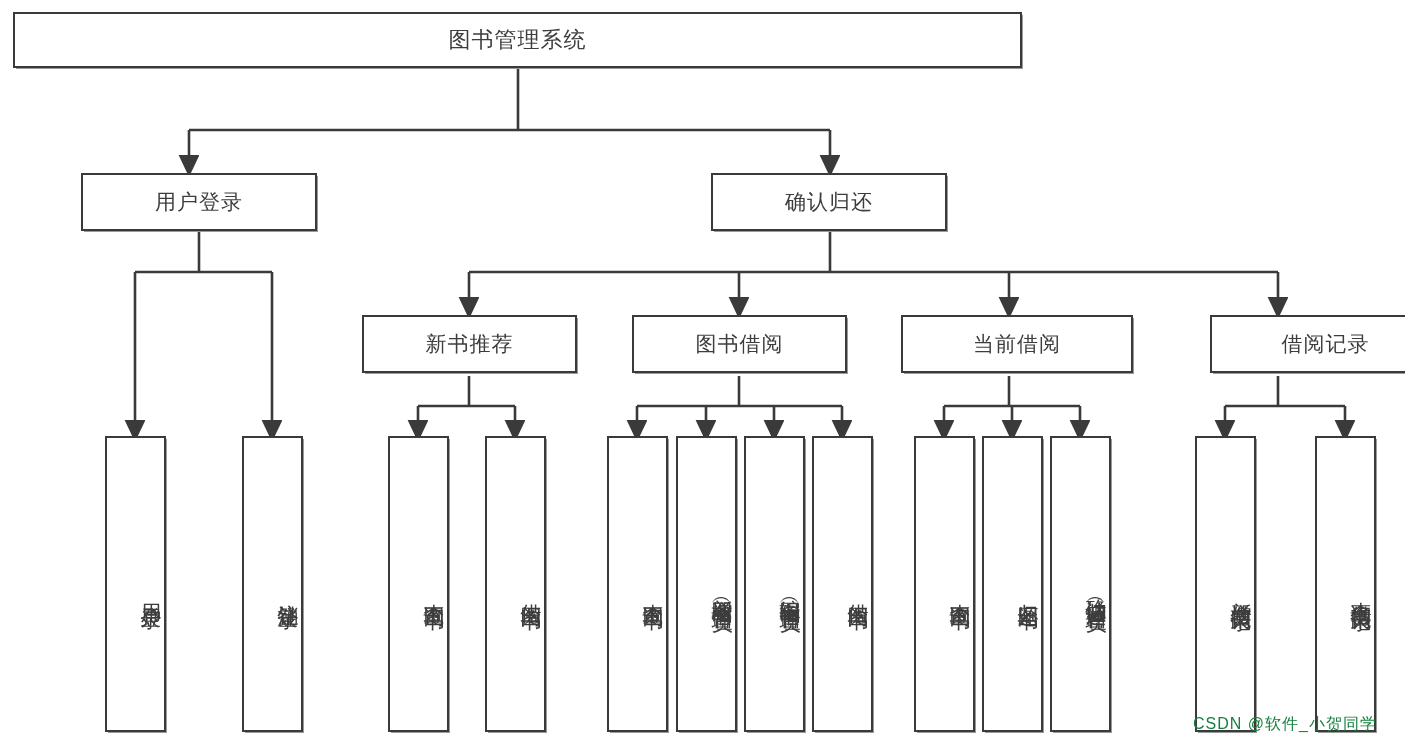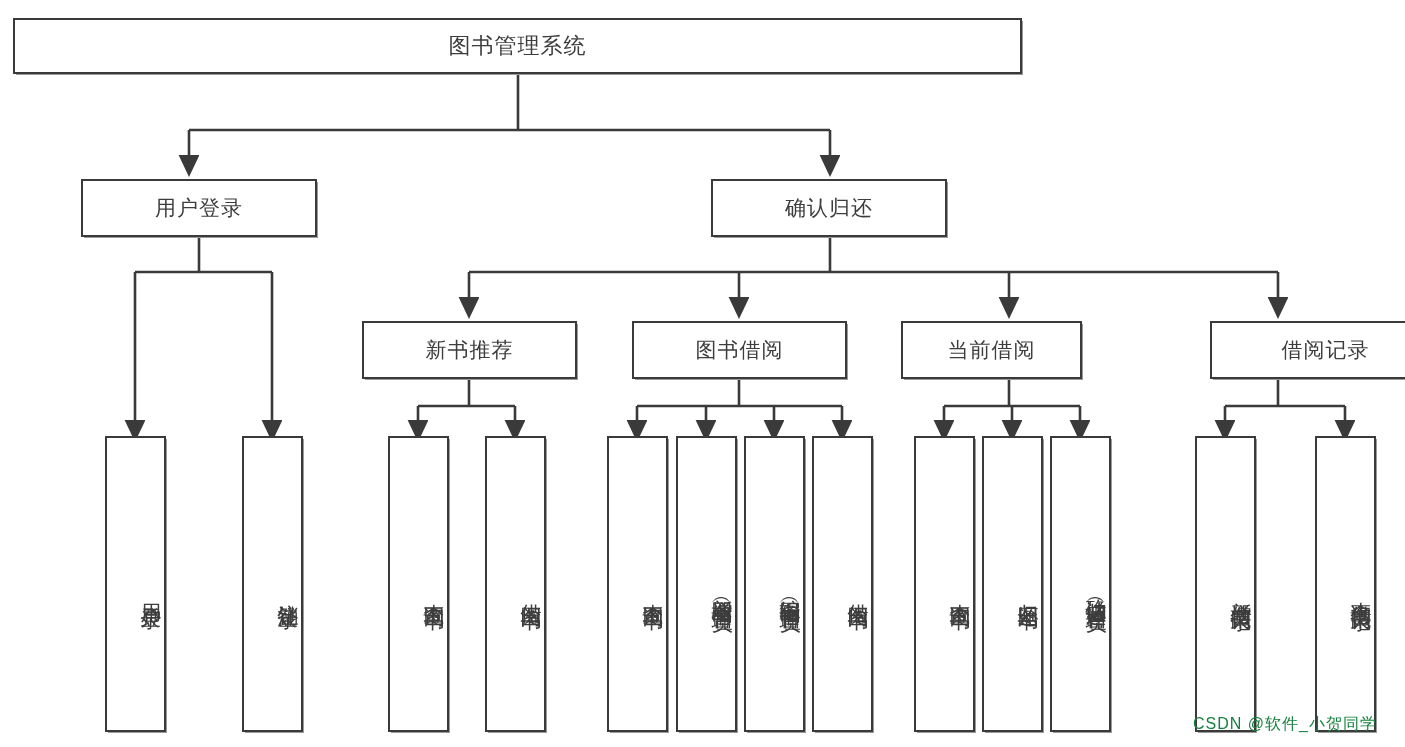--- a/index.html
+++ b/index.html
@@ -35,21 +35,20 @@
     display: flex;
     align-items: center;
     justify-content: center;
     color: #3d3d3d;
     text-align: center;
   }
   .node.horiz {
     font-size: 21px;
     letter-spacing: 1px;
     line-height: 1.2;
-    margin-top: 6px;
   }
   .node.root {
     font-size: 22px;
   }
   .node.vert {
     writing-mode: vertical-rl;
     text-orientation: upright;
     font-size: 21px;
     line-height: 1.25;
     letter-spacing: 2px;
@@ -127,21 +126,21 @@
     </g>
   </svg>
 
   <div class="node horiz root" style="left:13px; top:12px; width:1009px; height:56px;">图书管理系统</div>
 
   <div class="node horiz" style="left:81px; top:173px; width:236px; height:58px;">用户登录</div>
   <div class="node horiz" style="left:711px; top:173px; width:236px; height:58px;">确认归还</div>
 
   <div class="node horiz" style="left:362px; top:315px; width:215px; height:58px;">新书推荐</div>
   <div class="node horiz" style="left:632px; top:315px; width:215px; height:58px;">图书借阅</div>
-  <div class="node horiz" style="left:901px; top:315px; width:181px; height:58px;">当前借阅</div>
+  <div class="node horiz" style="left:901px; top:315px; width:232px; height:58px;">当前借阅</div>
   <div class="node horiz" style="left:1210px; top:315px; width:231px; height:58px;">借阅记录</div>
 
   <div class="node vert" style="left:105px; top:436px; width:61px; height:296px;">
     <span class="vlabel">用户登录</span>
   </div>
   <div class="node vert" style="left:242px; top:436px; width:61px; height:296px;">
     <span class="vlabel">注销登录</span>
   </div>
 
   <div class="node vert" style="left:388px; top:436px; width:61px; height:296px;">

